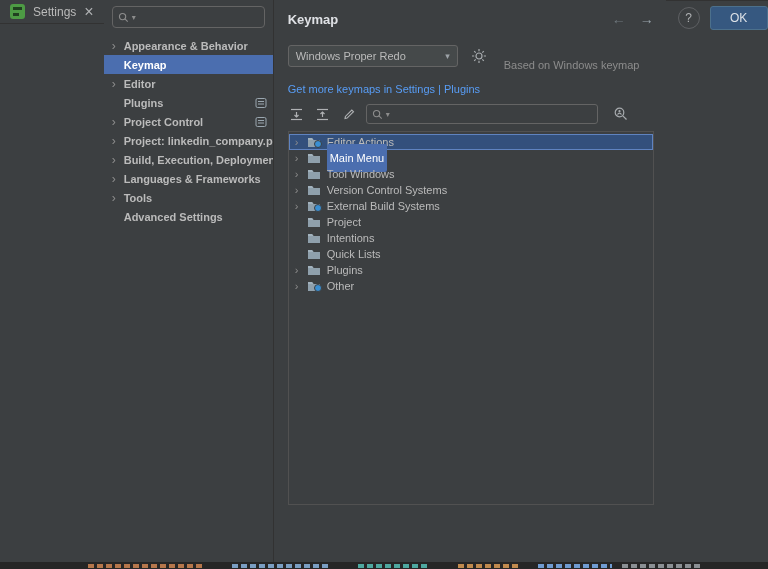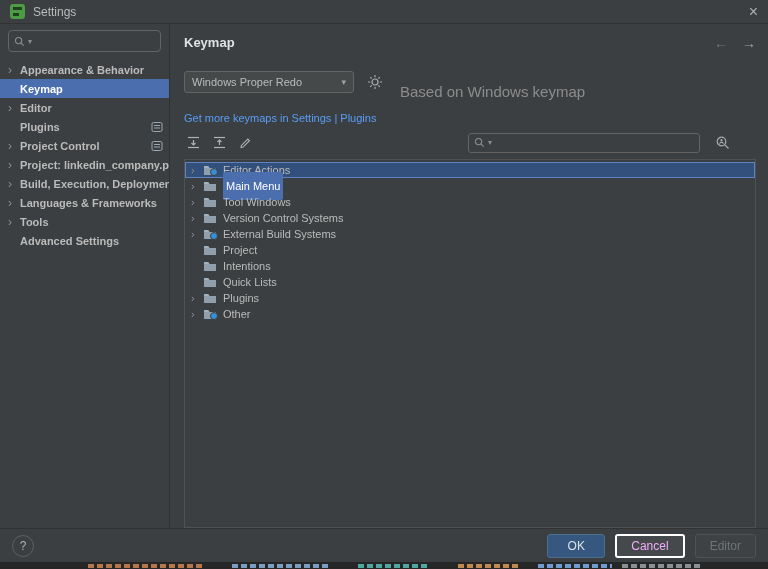--- a/index.html
+++ b/index.html
@@ -1,19 +1,19 @@
 <!DOCTYPE html>
 <html><head>
 <meta charset="utf-8">
 <style>
   * { margin:0; padding:0; box-sizing:border-box; font-family:"Liberation Sans","DejaVu Sans",sans-serif; }
   html,body { width:768px; height:569px; }
   body { background:#262626; overflow:hidden; position:relative; }
 
-  .dialog { position:absolute; left:0; top:0; width:768px; height:562px; background:#3c3f41; display:flex; flex-direction:column; }
+  .dialog { position:absolute; left:0; top:0; width:768px; height:562px; background:#3c3f41; display:flex; flex-direction:row; }
 
   
   .titlebar { height:24px; display:flex; align-items:center; gap:8px; padding:0 10px; background:#3c3f41; border-bottom:1px solid #323232; flex:none; }
   .app-icon { width:15px; height:15px; border-radius:3px; background:#4d9b44; position:relative; flex:none; }
   .app-icon::before { content:""; position:absolute; left:3px; top:3px; width:9px; height:3px; background:#204020; }
   .app-icon::after { content:""; position:absolute; left:3px; bottom:3px; width:6px; height:3px; background:#204020; }
   .win-title { color:#bbbbbb; font-size:12px; }
   .close { margin-left:auto; color:#afb1b3; font-size:16px; line-height:1; }
 
   .bodyrow { display:flex; flex:1; min-height:0; }
@@ -32,21 +32,21 @@
   
   .main { flex:1; display:flex; flex-direction:column; padding:8px 12px 0 14px; min-width:0; }
   .m-head { display:flex; align-items:center; height:22px; }
   .m-title { font-weight:bold; font-size:13px; color:#dfe1e5; }
   .nav { margin-left:auto; display:flex; gap:14px; font-size:14px; }
   .nav .back { color:#6f787e; }
   .nav .fwd { color:#9aa5ad; }
   .scheme-row { display:flex; align-items:center; gap:12px; margin-top:10px; }
   .dropdown { width:170px; height:22px; border:1px solid #646464; border-radius:3px; background:#45494a; display:flex; align-items:center; padding:8px 7px; color:#bbbbbb; font-size:11px; }
   .dropdown .caret { margin-left:auto; color:#9da3a8; font-size:9px; }
-  .based { color:#8c8c8c; font-size:15px; margin-left:4px;margin-top:19px; }
+  .based { color:#8c8c8c; font-size:11px; margin-left:4px;margin-top:19px; }
   .link-row { margin-top:12px; font-size:11px; color:#589df6; }
   .toolbar { display:flex; align-items:center; margin-top:8px; height:22px; gap:8px; }
   .tb-icon { width:18px; height:18px; display:flex; align-items:center; justify-content:center; }
   .tb-search { margin-left:auto; width:232px; height:20px; border:1px solid #646464; border-radius:3px; display:flex; align-items:center; gap:3px; padding:0 5px; background:#3c3f41; }
   .tb-search input { flex:1; background:transparent; border:none; outline:none; color:#bbbbbb; font-size:11px; min-width:0; }
   .shortcut-icon { margin:0 24px 0 6px; width:18px; height:18px; display:flex; align-items:center; justify-content:center; }
 
   
   .tree { margin-top:6px; height:374px; border:1px solid #515151; overflow:hidden; padding-top:2px; background:#3c3f41; }
   .t-row { height:16px; display:flex; align-items:center; padding:0 4px 0 6px; font-size:11px; color:#bbbbbb; }

